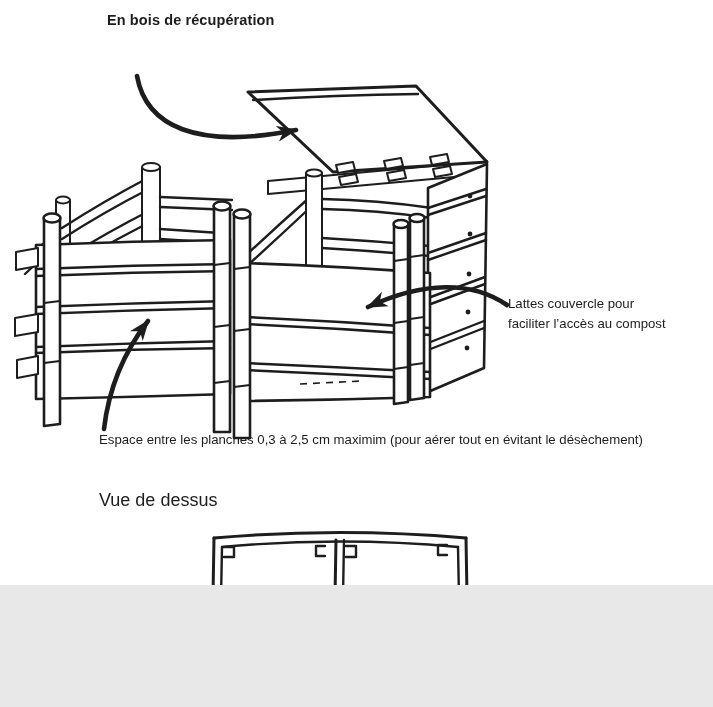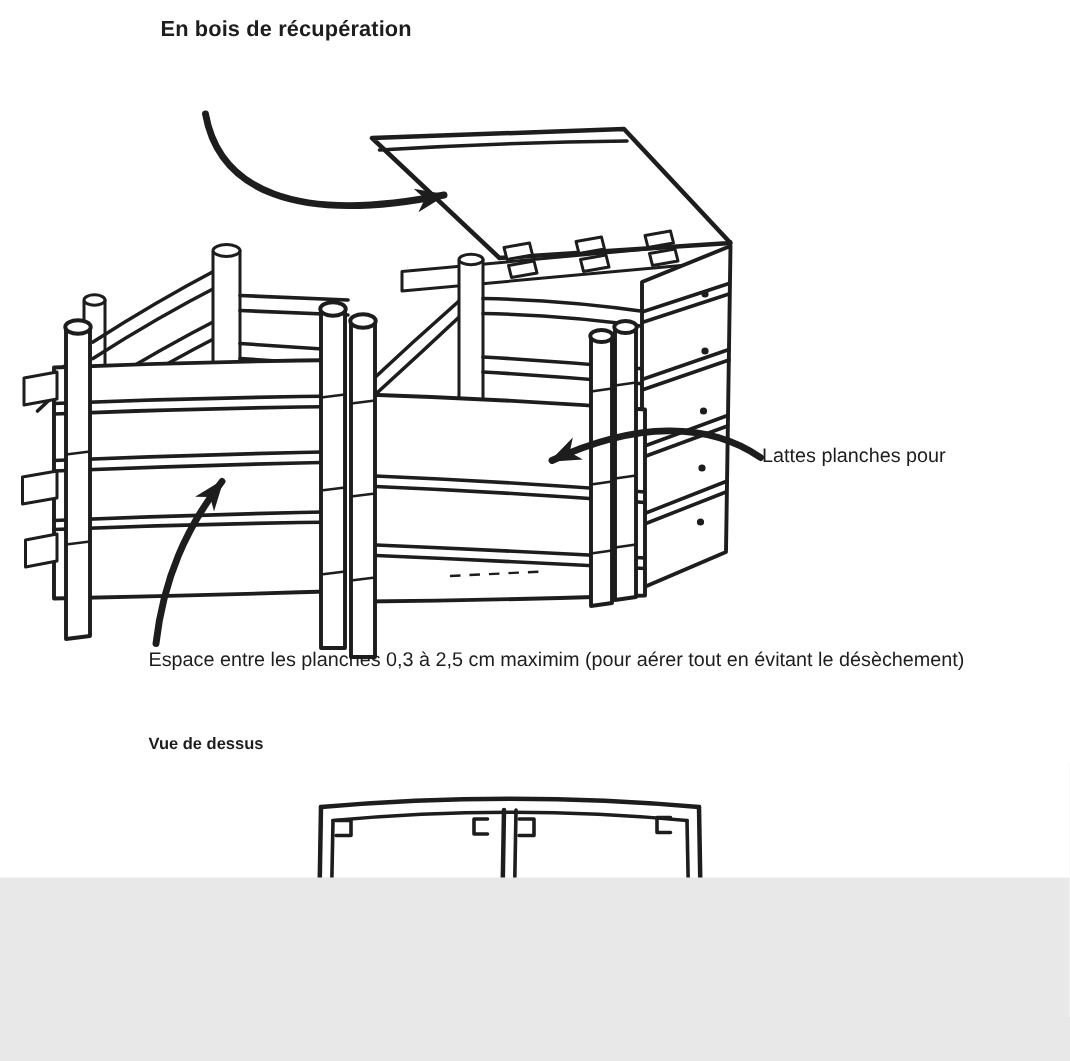--- a/index.html
+++ b/index.html
@@ -7,21 +7,21 @@
   body { background:#e8e8e8; font-family:"Liberation Sans", sans-serif; }
   .page {
     position:relative; width:713px; height:585px;
     background:var(--paper); overflow:hidden; margin:0 auto;
     color:var(--ink);
   }
   .txt { position:absolute; white-space:nowrap; color:var(--ink); }
   .heading { font-weight:bold; font-size:14.5px; letter-spacing:.1px; }
   .callout { font-size:13.2px; }
   .callout-2l { line-height:20px; }
-  .topview-label { font-weight:bold; font-size:11px; }
+  .topview-label { font-weight:normal; font-size:18px; }
   svg.sketch { position:absolute; left:0; top:0; }
   .ln  { fill:none; stroke:var(--ink); stroke-width:2.4; stroke-linecap:round; stroke-linejoin:round; }
   .ln-thin { fill:none; stroke:var(--ink); stroke-width:1.8; stroke-linecap:round; stroke-linejoin:round; }
   .ln-bold { fill:none; stroke:var(--ink); stroke-width:3; stroke-linecap:round; stroke-linejoin:round; }
   .fw  { fill:var(--paper); stroke:var(--ink); stroke-width:2.6; stroke-linecap:round; stroke-linejoin:round; }
   .fw-thin { fill:var(--paper); stroke:var(--ink); stroke-width:2; stroke-linecap:round; stroke-linejoin:round; }
   .arrow { fill:none; stroke:var(--ink); stroke-width:4.6; stroke-linecap:round; }
   .dot { fill:var(--ink); stroke:none; }
   .dash { fill:none; stroke:var(--ink); stroke-width:1.6; stroke-dasharray:7 6; }
 </style>
@@ -199,20 +199,21 @@
         <circle class="fw-thin" cx="478" cy="653" r="7"></circle>
         <circle class="fw-thin" cx="480" cy="679" r="7"></circle>
       </g>
     </g>
   </svg>
 
   <div class="txt heading" style="left:107px; top:12px;">En bois de récupération</div>
 
 
   <div class="txt callout callout-2l" style="left:508px; top:294px;">
-    <div>Lattes planches pour</div>
+    <div>Lattes couvercle pour</div>
+    <div>faciliter l’accès au compost</div>
   </div>
 
   <div class="txt callout" style="left:99px; top:432px;">Espace entre les planches 0,3 à 2,5 cm maximim (pour aérer tout en évitant le désèchement)</div>
 
   <div class="txt topview-label" style="left:99px; top:490px;">Vue de dessus</div>
 
 </div>
 
 </body></html>

